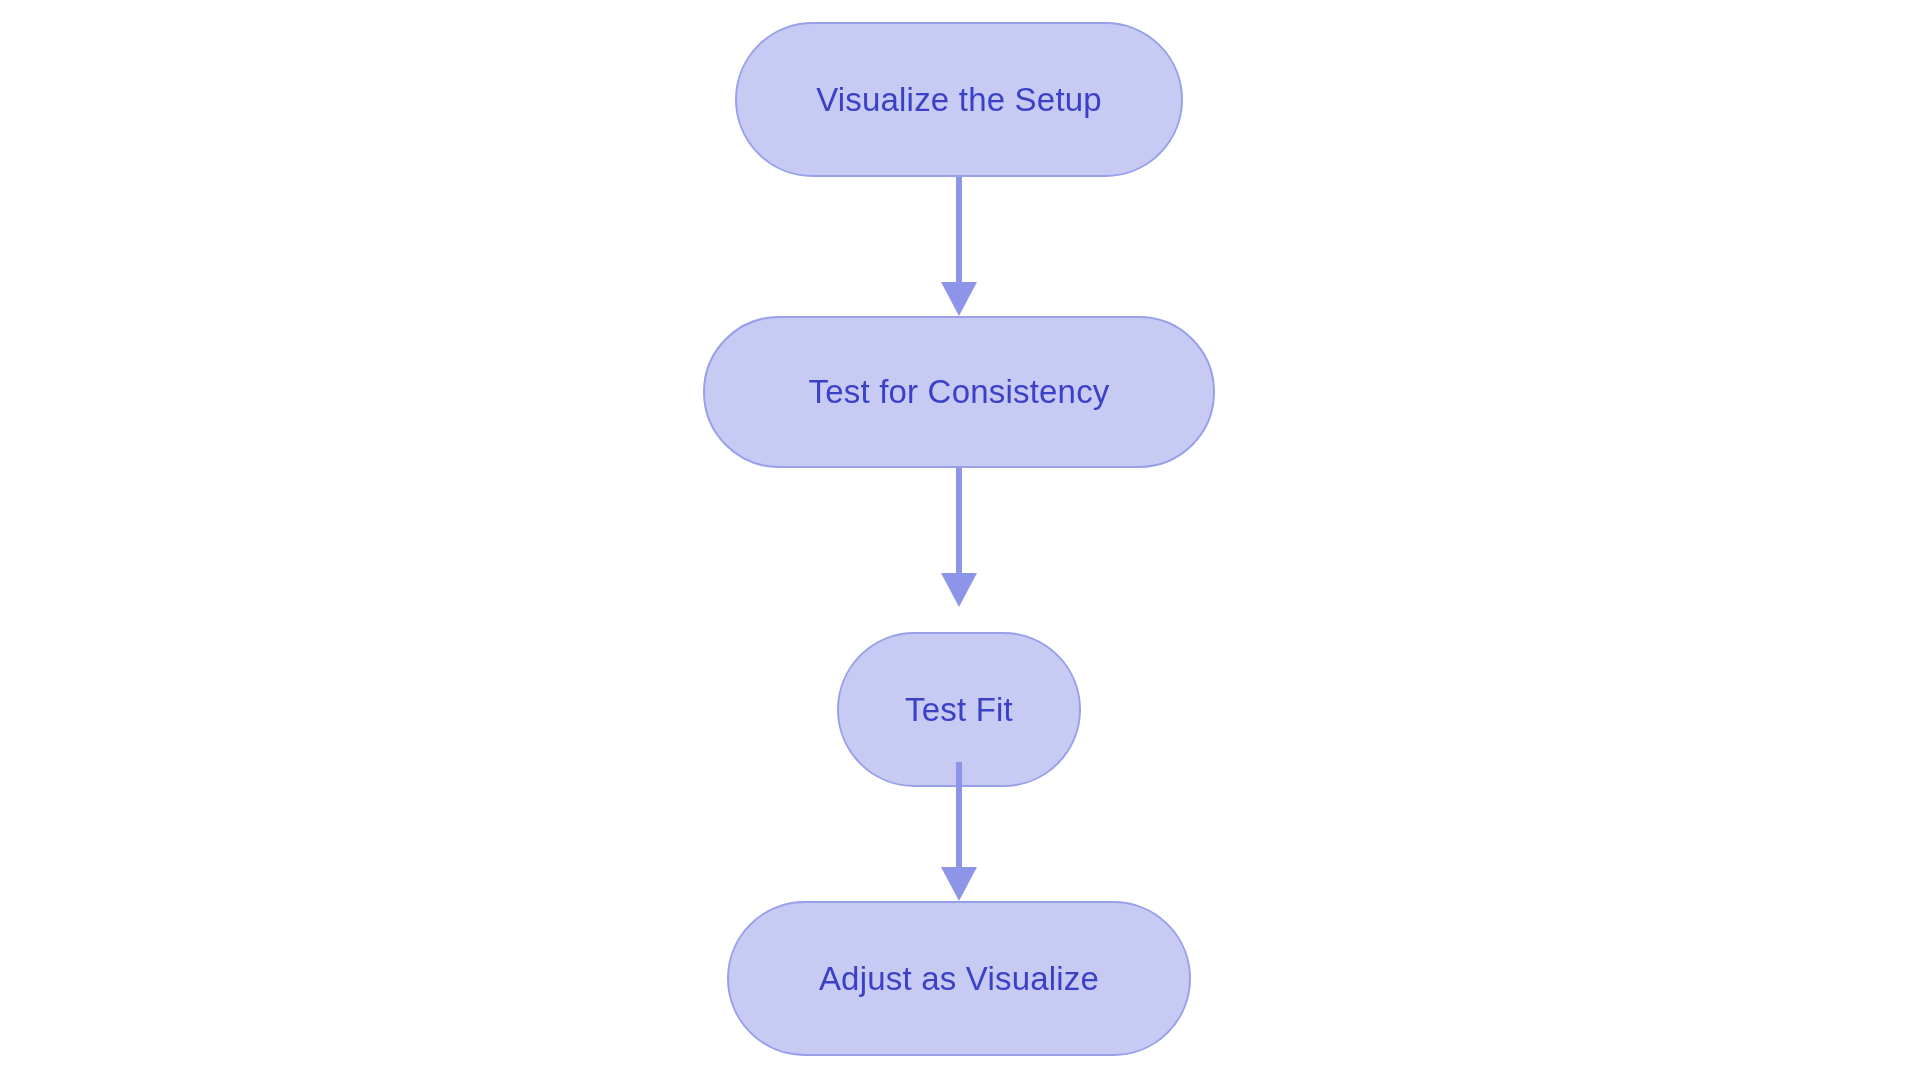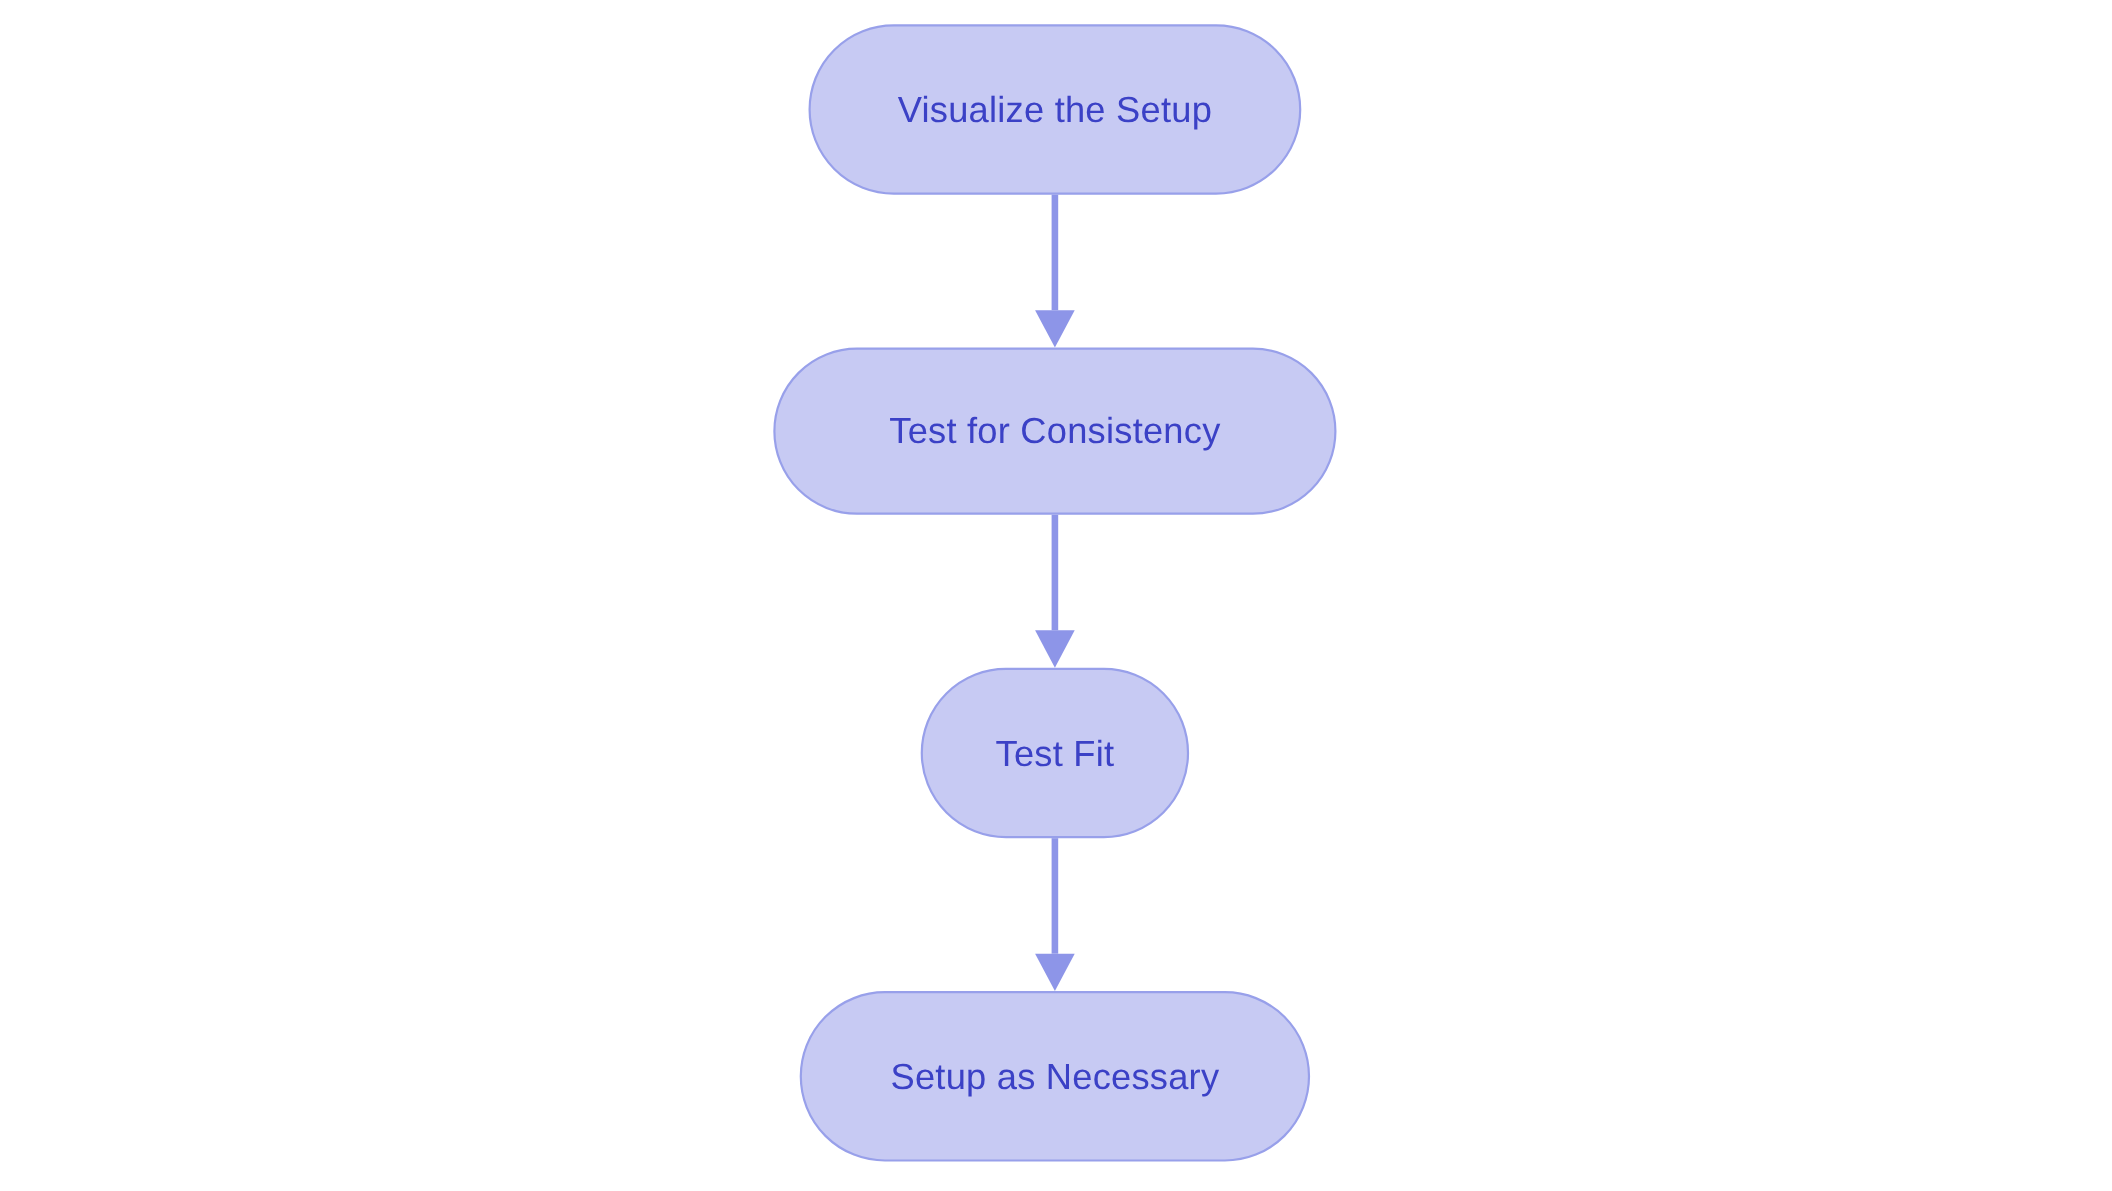--- a/index.html
+++ b/index.html
@@ -35,21 +35,21 @@
     justify-content:center;
     color:var(--node-text);
     font-size:33px;
     font-weight:500;
     letter-spacing:0.2px;
     white-space:nowrap;
     cursor:default;
   }
   .node-1{top:22px;width:448px;height:155px;}
   .node-2{top:316px;width:512px;height:152px;}
-  .node-3{top:607px;width:244px;height:155px;}
+  .node-3{top:632px;width:244px;height:155px;}
   .node-4{top:901px;width:464px;height:155px;}
 
   .arrow{
     position:absolute;
     left:959px;
     transform:translateX(-50%);
     width:36px;
     display:flex;
     flex-direction:column;
     align-items:center;
@@ -98,16 +98,16 @@
   <div class="node node-3">
     <span>Test Fit</span>
   </div>
 
   <div class="arrow arrow-3">
     <div class="stem"></div>
     <div class="head"></div>
   </div>
 
   <div class="node node-4">
-    <span>Setup as Necessary</span>
+    <span>Adjust as Visualize</span>
   </div>
 
 </div>
 
 </body></html>

